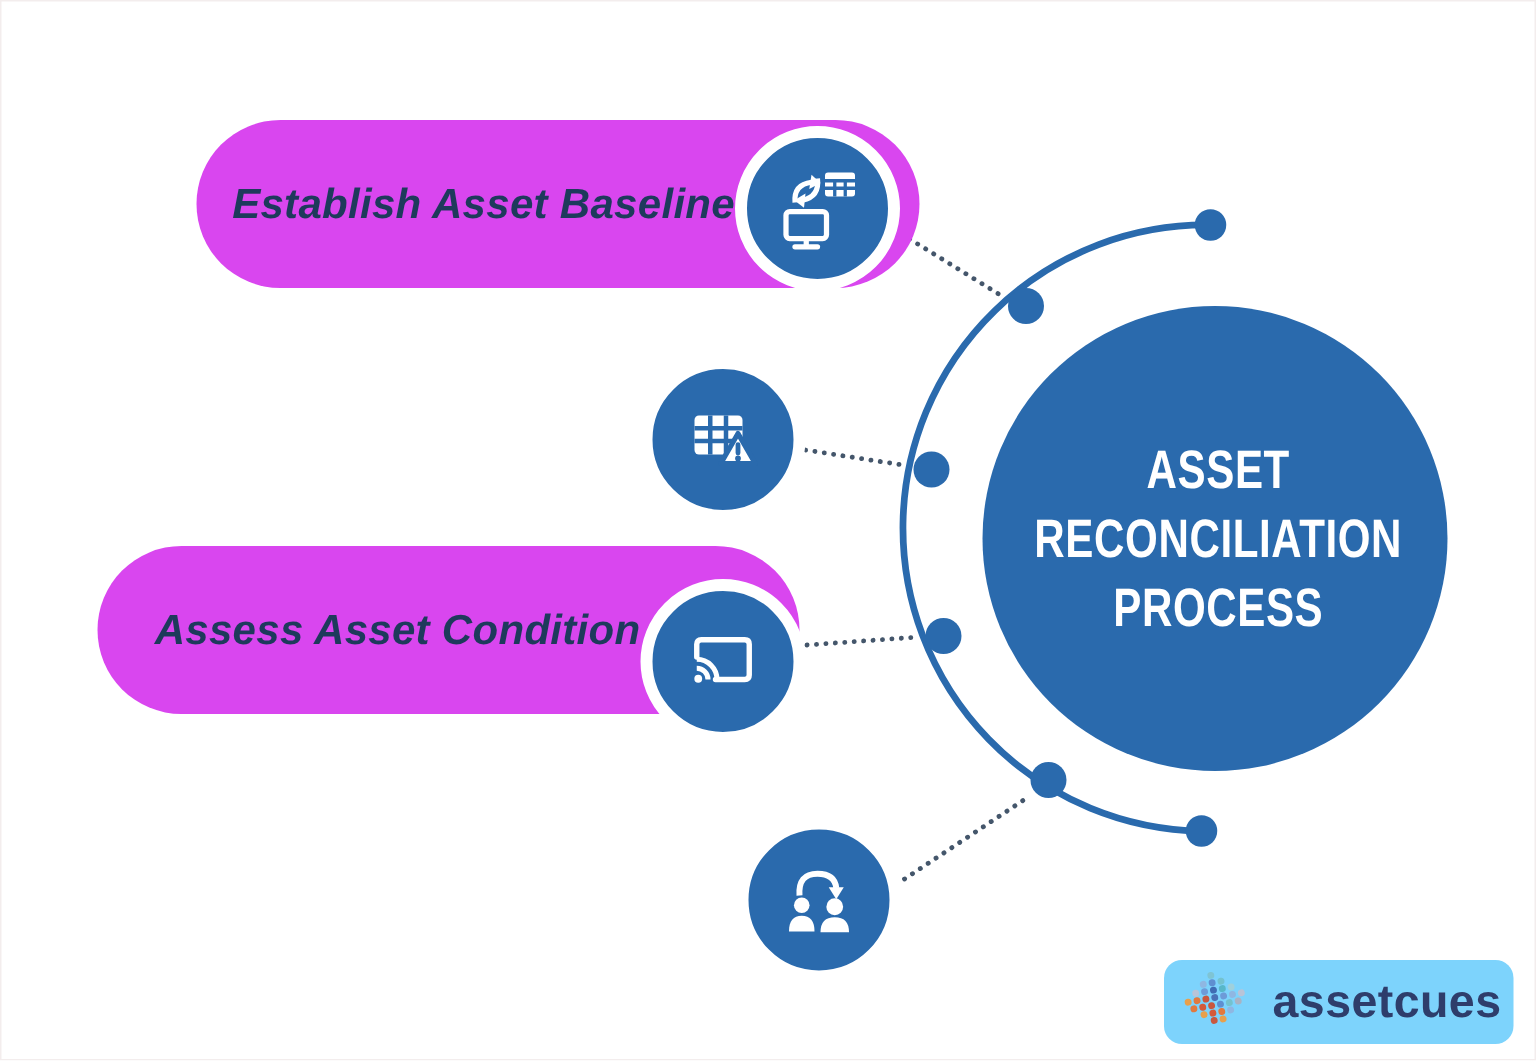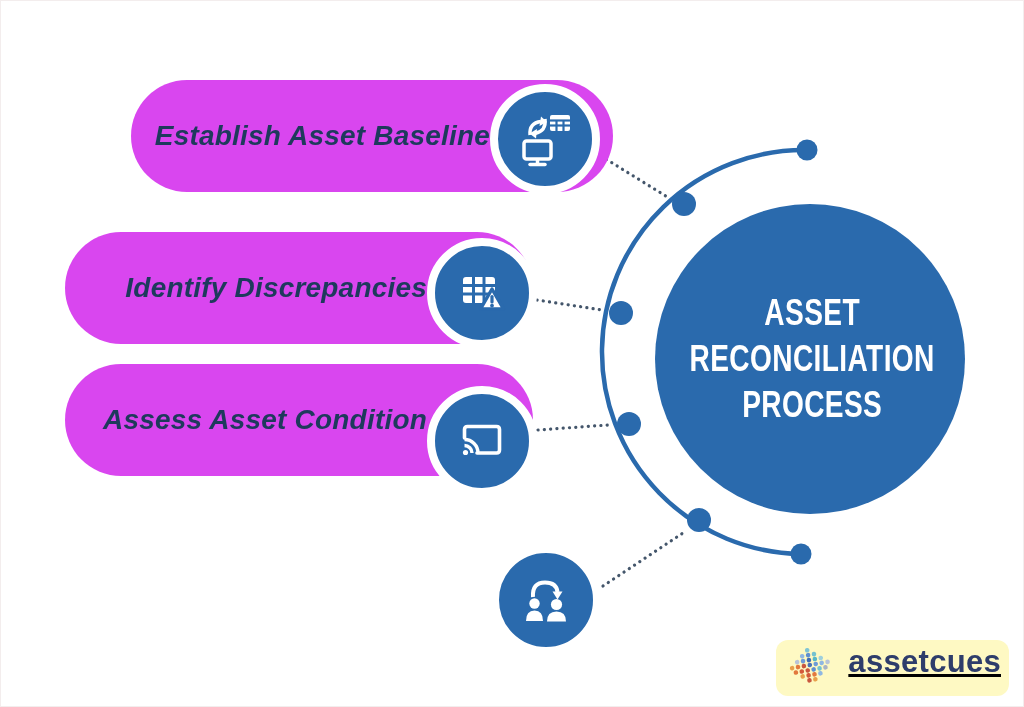--- a/index.html
+++ b/index.html
@@ -50,22 +50,22 @@
   }
   .icon-1{left:489px;top:83px;}
   .icon-2{left:426px;top:237px;}
   .icon-3{left:426px;top:385px;}
   .icon-4{left:490px;top:544px;}
   .icon-circle svg{display:block;}
 
   
   .logo{
     position:absolute;right:14px;bottom:10px;
-    display:flex;align-items:flex-start;gap:10px;
-    background:#fef9c3;border-radius:12px;padding:4px 8px;text-decoration:underline;
+    display:flex;align-items:center;gap:10px;
+    background:#7dd3fc;border-radius:12px;padding:4px 8px;
   }
   .logo-text{
     color:#2e3d6b;font-weight:bold;font-size:31px;letter-spacing:0.3px;
   }
 </style>
 </head>
 <body>
 
 <div class="stage">
 
@@ -109,23 +109,20 @@
       <line x1="39.5" y1="9" x2="39.5" y2="20" stroke="#2a6aad" stroke-width="2.2"></line>
       <line x1="46.5" y1="9" x2="46.5" y2="20" stroke="#2a6aad" stroke-width="2.2"></line>
 
       <path d="M 13 24 Q 12 12 24 10.5" fill="none" stroke="#ffffff" stroke-width="3.4"></path>
       <path d="M 24 5.5 L 30 11 L 22.5 15 Z" fill="#ffffff"></path>
       <path d="M 28 8 Q 29.5 20 18 22.5" fill="none" stroke="#ffffff" stroke-width="3.4"></path>
       <path d="M 19 27.5 L 12.5 22.5 L 20 18 Z" fill="#ffffff"></path>
     </svg>
   </div>
 
-  <div class="pill pill-2">
-    <span class="pill-label">Identify Discrepancies</span>
-  </div>
   <div class="icon-circle icon-2">
     <svg width="56" height="56" viewBox="0 0 56 56">
       <rect x="9" y="12" width="32" height="26" rx="3" fill="#ffffff"></rect>
       <line x1="9" y1="20.5" x2="41" y2="20.5" stroke="#2a6aad" stroke-width="3"></line>
       <line x1="9" y1="29" x2="41" y2="29" stroke="#2a6aad" stroke-width="3"></line>
       <line x1="19.5" y1="12" x2="19.5" y2="38" stroke="#2a6aad" stroke-width="3"></line>
       <line x1="30" y1="12" x2="30" y2="38" stroke="#2a6aad" stroke-width="3"></line>
 
       <path d="M 38 24 L 49.5 44 L 26.5 44 Z" fill="#ffffff" stroke="#2a6aad" stroke-width="3.4" stroke-linejoin="round"></path>
       <line x1="38" y1="31.5" x2="38" y2="37" stroke="#2a6aad" stroke-width="3.2" stroke-linecap="round"></line>

